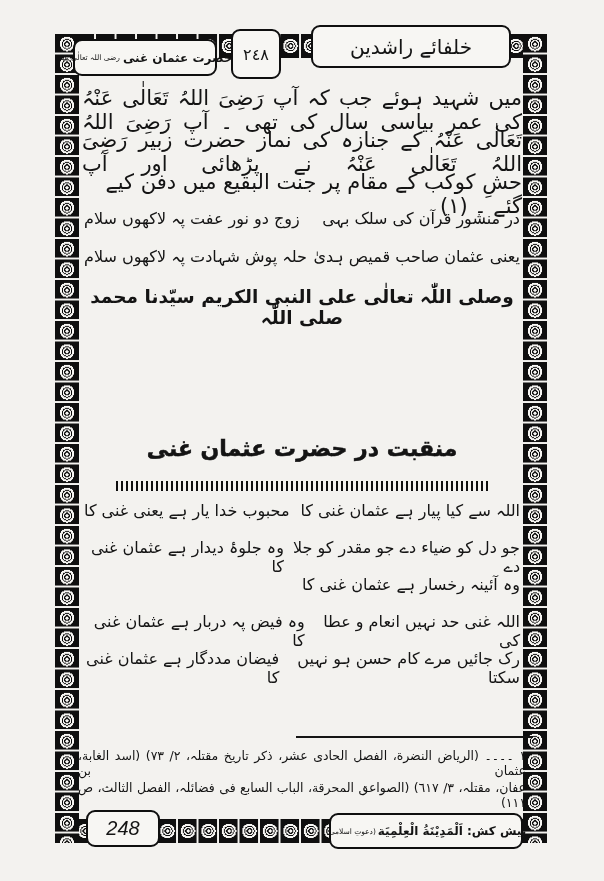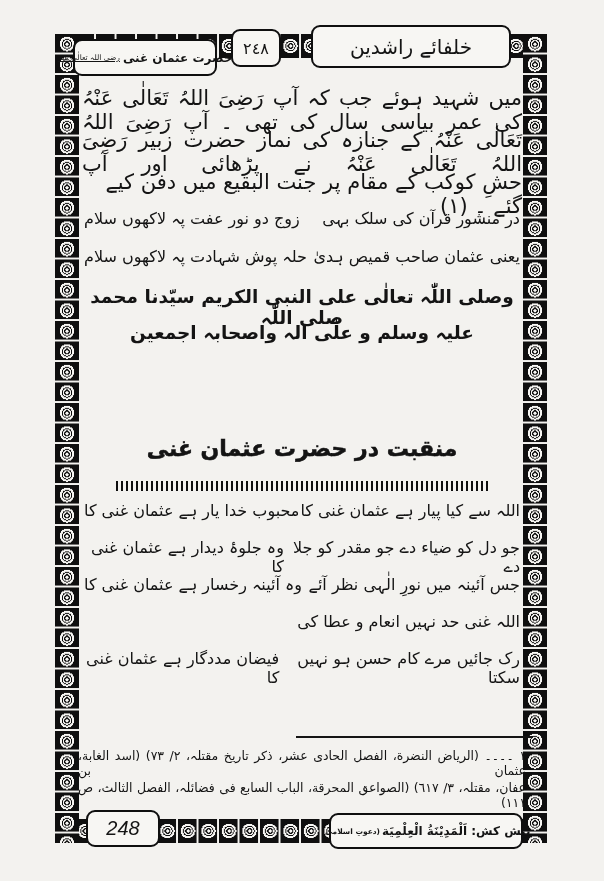--- a/index.html
+++ b/index.html
@@ -27,26 +27,26 @@
   .orn-left  {left:55px; top:34px;  width:24px;  height:809px;}
   .orn-right {left:523px;top:34px;  width:24px;  height:809px;}
 
   
   .hbox{
     position:absolute;background:#f7f6f3;border:2px solid #0f0f0f;border-radius:9px;
     display:flex;align-items:center;justify-content:center;z-index:3;box-sizing:border-box;
     white-space:nowrap;
   }
   .hdr-right{left:311px;top:25px;width:200px;height:43px;font-weight:normal;font-size:20px;}
-  .hdr-mid  {left:231px;top:29px;width:50px; height:38px;font-size:16px;letter-spacing:3px;}
+  .hdr-mid  {left:231px;top:29px;width:50px; height:50px;font-size:16px;letter-spacing:3px;}
   .hdr-left {left:73px; top:39px;width:144px;height:37px;font-size:12px;font-weight:bold;gap:3px;}
-  .hdr-left .tiny{font-size:7.5px;font-weight:normal;text-decoration:underline;}
+  .hdr-left .tiny{font-size:7.5px;font-weight:normal;}
   .ft-page{left:86px;top:810px;width:74px;height:37px;font-family:"Liberation Sans",sans-serif;font-size:20px;direction:ltr;font-style:italic;}
   .ft-pub {left:329px;top:813px;width:194px;height:36px;font-size:12px;font-weight:bold;gap:2px;}
-  .ft-pub .tiny{font-size:7.5px;font-weight:bold;}
+  .ft-pub .tiny{font-size:7.5px;font-weight:normal;}
 
   
   .body-line{position:absolute;right:82px;left:82px;font-size:21px;z-index:2;}
   .just{text-align:justify;text-align-last:justify;}
   .l1{top:86px;} .l2{top:128px;} .l3{top:170px;text-align:right;}
 
   
   .verse-row{position:absolute;right:84px;left:84px;display:flex;justify-content:space-between;font-size:16px;z-index:2;}
   .p1r1{top:209px;} .p1r2{top:247px;}
   .p2r1{top:501px;} .p2r2{top:538px;} .p2r3{top:575px;} .p2r4{top:612px;} .p2r5{top:649px;}
@@ -98,39 +98,38 @@
   <div class="verse-row p1r1">
     <span>در منشور قرآن کی سلک بہی</span>
     <span>زوج دو نور عفت پہ لاکھوں سلام</span>
   </div>
   <div class="verse-row p1r2">
     <span>یعنی عثمان صاحب قمیص ہدیٰ</span>
     <span>حلہ پوش شہادت پہ لاکھوں سلام</span>
   </div>
 
   <div class="salat s1">وصلی اللّٰہ تعالٰی علی النبی الکریم سیّدنا محمد صلی اللّٰہ</div>
-  <div class="salat s2">علیہ وسلم و علٰی الہ واصحابہ اجمعین</div>
 
   <div class="heading">منقبت در حضرت عثمان غنی</div>
   <div class="heading-stripes"></div>
 
   <div class="verse-row p2r1">
     <span>اللہ سے کیا پیار ہے عثمان غنی کا</span>
-    <span>محبوب خدا یار ہے عثمان غنی کا</span>
+    <span>محبوب خدا یار ہے یعنی غنی کا</span>
   </div>
   <div class="verse-row p2r2">
     <span>جو دل کو ضیاء دے جو مقدر کو جلا دے</span>
     <span>وہ جلوۂ دیدار ہے عثمان غنی کا</span>
   </div>
   <div class="verse-row p2r3">
-    <span>جس آئینہ میں نورِ الٰہی نظر آئے</span>
     <span>وہ آئینہ رخسار ہے عثمان غنی کا</span>
   </div>
   <div class="verse-row p2r4">
     <span>اللہ غنی حد نہیں انعام و عطا کی</span>
+    <span>وہ فیض پہ دربار ہے عثمان غنی کا</span>
   </div>
   <div class="verse-row p2r5">
     <span>رک جائیں مرے کام حسن ہو نہیں سکتا</span>
     <span>فیضان مددگار ہے عثمان غنی کا</span>
   </div>
 
   <div class="fn-sep"></div>
   <div class="fn just f1">١ ۔۔۔۔ (الریاض النضرة، الفصل الحادی عشر، ذکر تاریخ مقتلہ، ٢/ ٧٣) (اسد الغابة، عثمان بن</div>
   <div class="fn just f2">عفان، مقتلہ، ٣/ ٦١٧) (الصواعق المحرقة، الباب السابع فی فضائلہ، الفصل الثالث، ص ١١١)</div>
 

